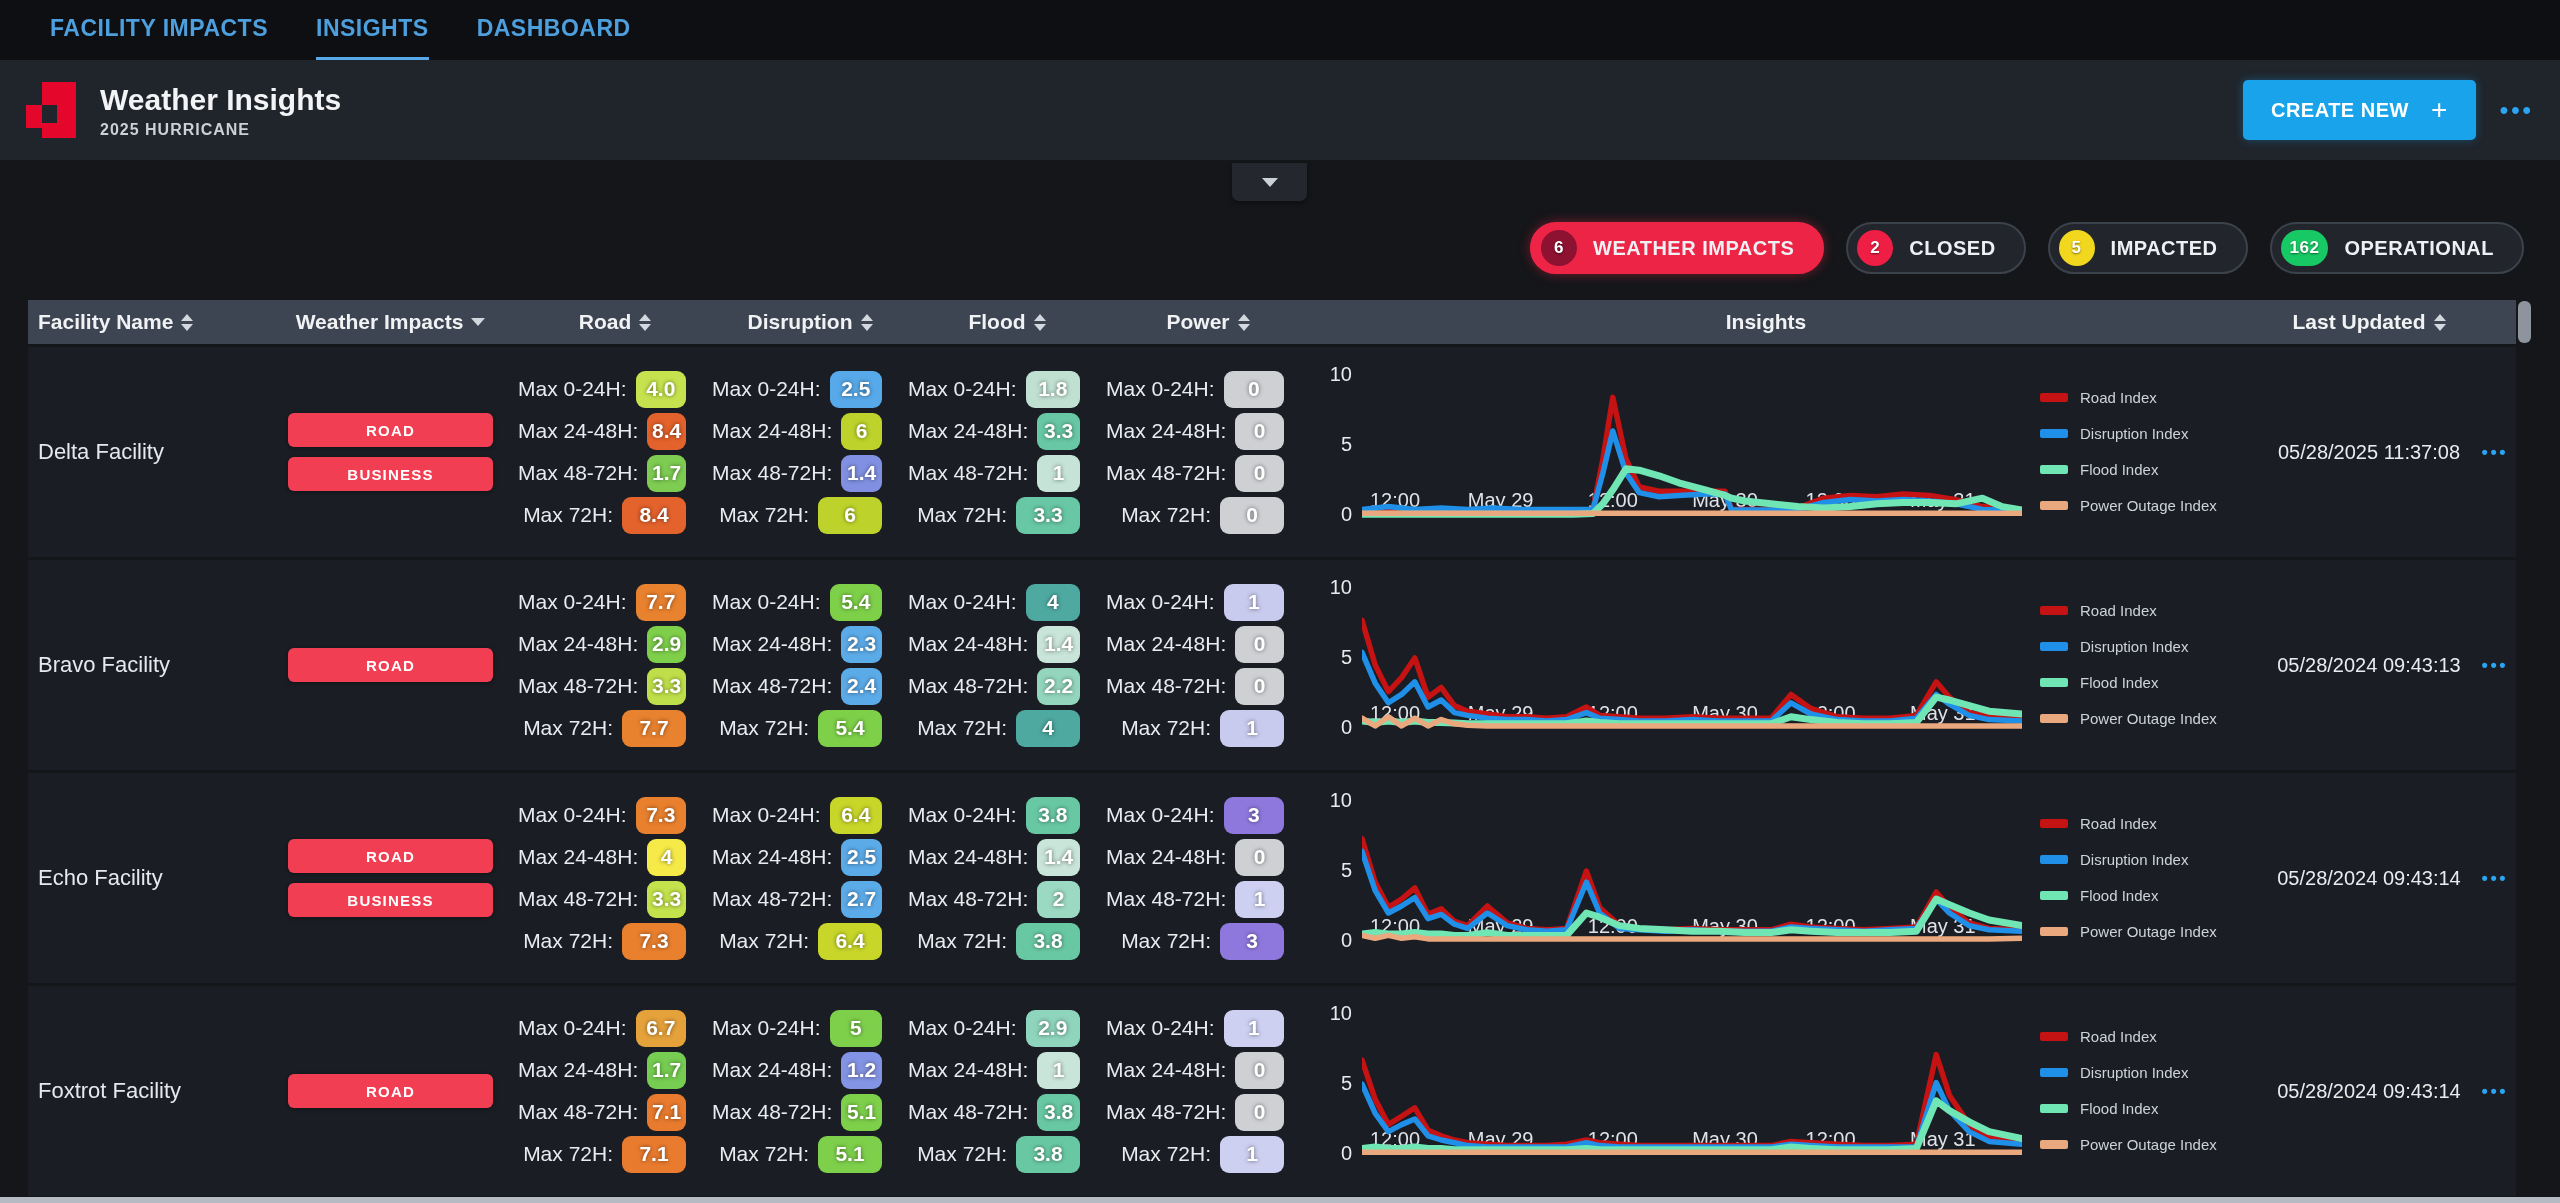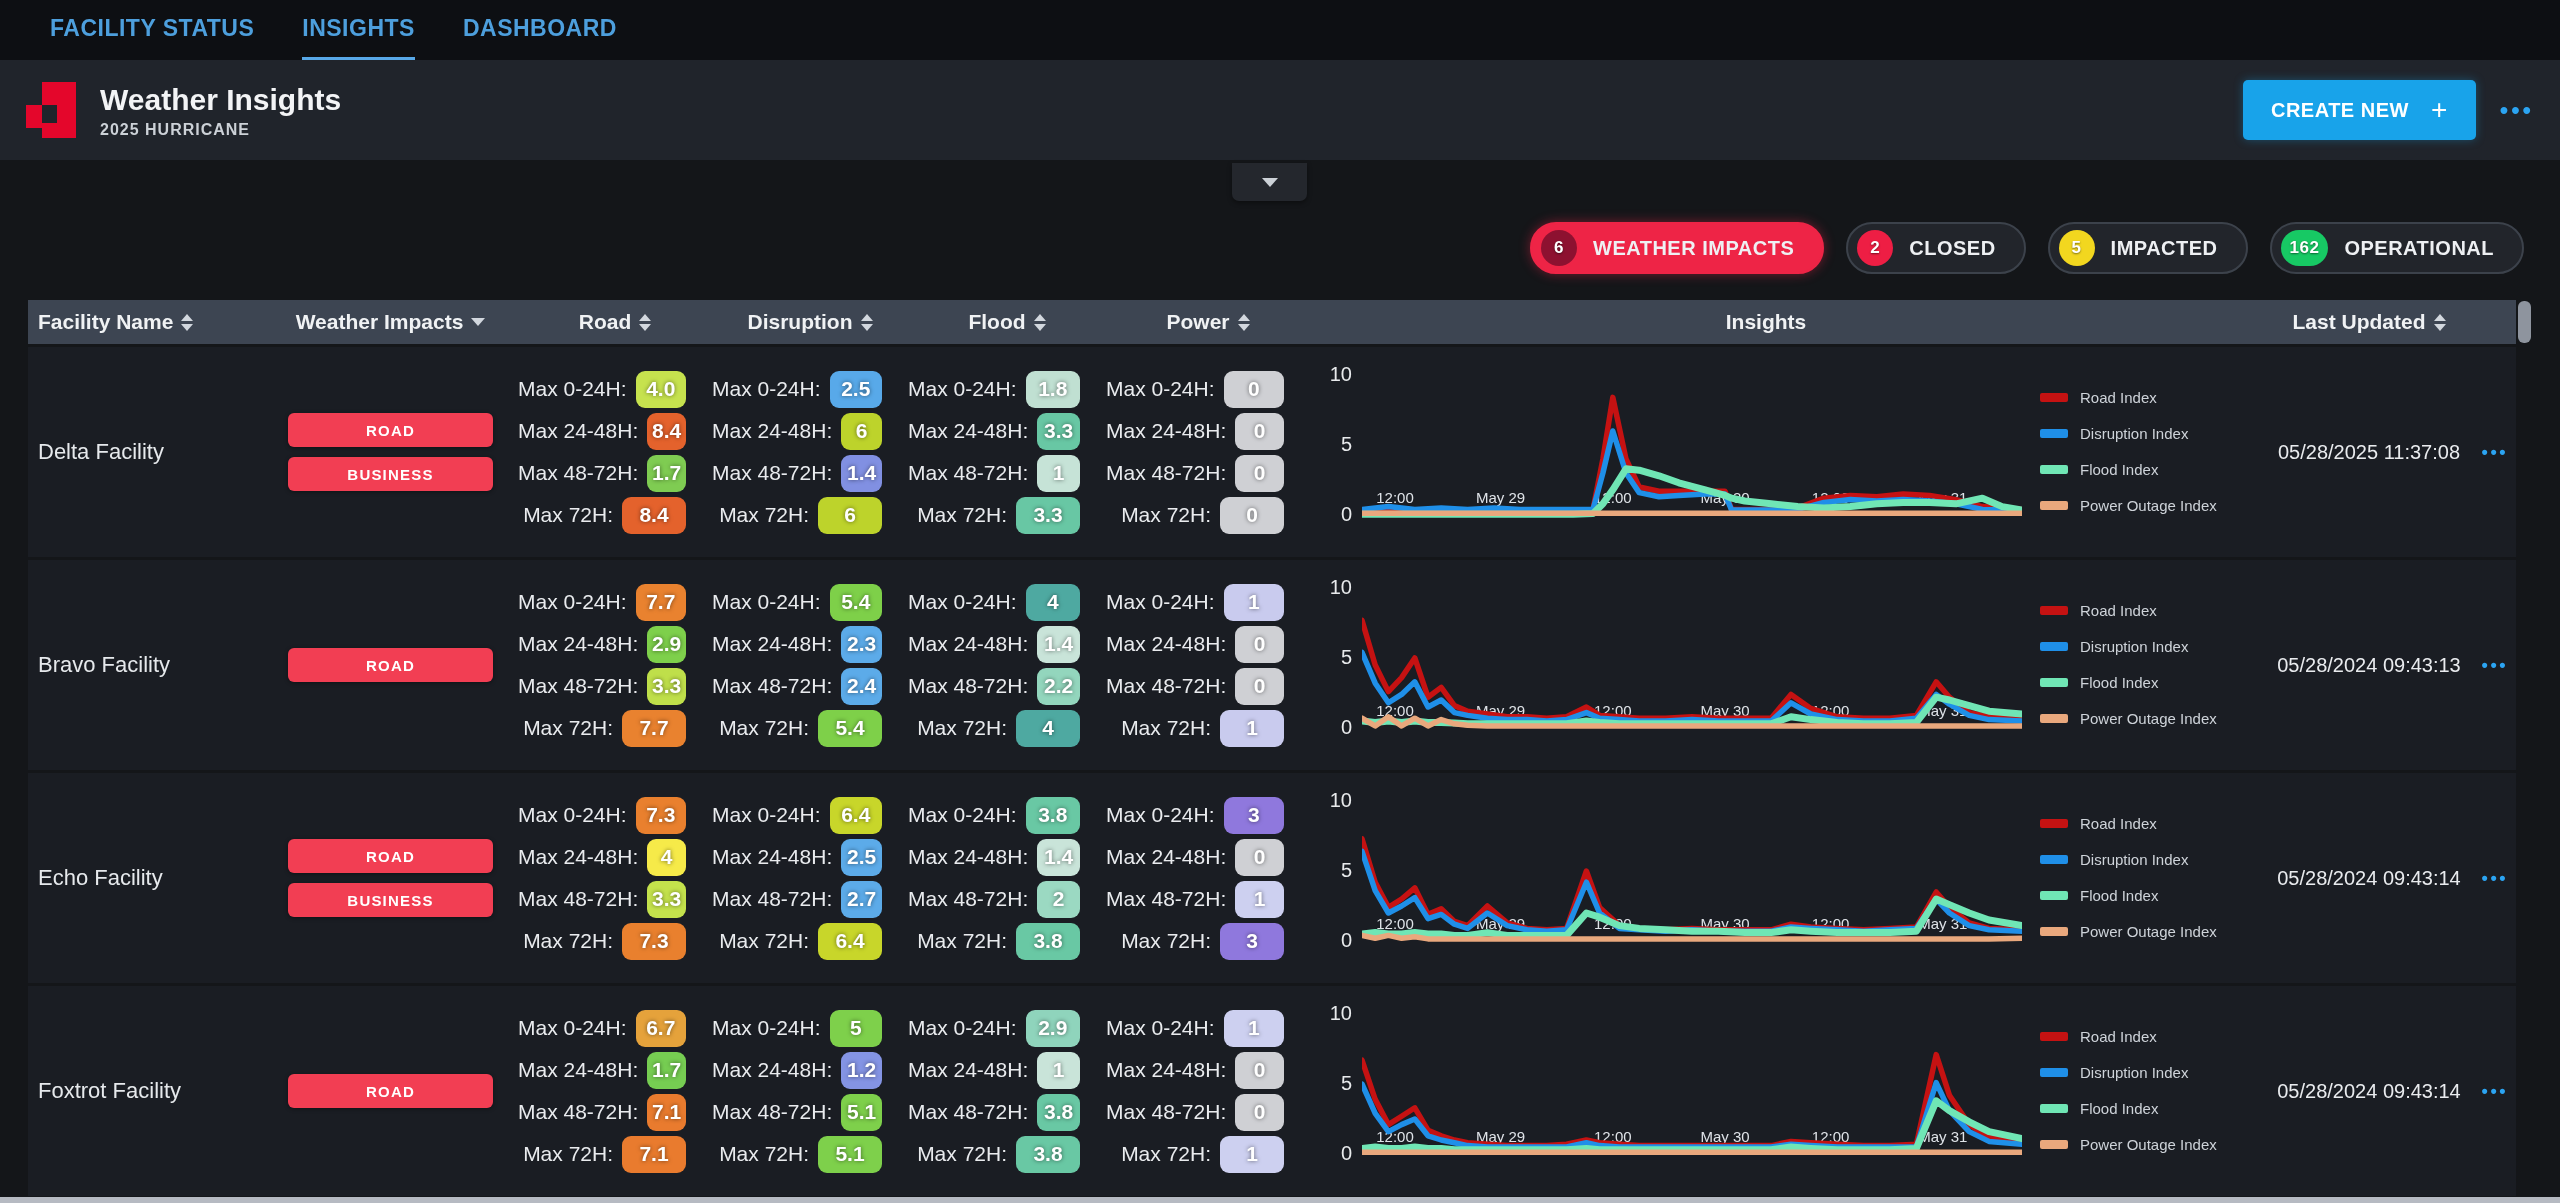--- a/index.html
+++ b/index.html
@@ -79,21 +79,21 @@
   .c-metric { display:flex; flex-direction:column; justify-content:center; gap:5px;
     padding-right:26px; }
   .m-line { display:flex; align-items:center; justify-content:flex-end; gap:9px; }
   .m-label { font-size:21px; color:#e9ebee; white-space:nowrap; }
   .chip { width:64px; height:37px; border-radius:9px; display:flex; align-items:center;
     justify-content:center; font-size:21px; font-weight:bold; color:#fff;
     text-shadow:0 0 4px rgba(0,0,0,.55); }
 
   .c-chart { width:730px; position:relative; }
   .ytick { position:absolute; left:0; width:42px; text-align:right; font-size:20px; color:#e8eaec; }
-  .xtick { position:absolute; top:142px; transform:translateX(-50%); font-size:15px;
+  .xtick { position:absolute; top:142px; transform:translateX(-50%); font-size:20px;
     color:#dfe3e8; white-space:nowrap; }
   .c-chart svg { position:absolute; left:52px; top:16px; }
 
   .c-legend { width:182px; display:flex; flex-direction:column; padding-top:42px; }
   .lg-item { display:flex; align-items:center; gap:12px; margin-bottom:19px; }
   .lg-dash { width:28px; height:9px; border-radius:2px; flex:0 0 auto; }
   .lg-label { font-size:15px; color:#ced3d9; white-space:nowrap; }
 
   .c-updated { width:294px; display:flex; align-items:center; justify-content:center;
     font-size:20px; color:#e9ebee; position:relative; }
@@ -101,21 +101,21 @@
     color:#2ba4f2; font-size:18px; font-weight:bold; letter-spacing:2.5px; cursor:pointer; }
 
   .vscroll { position:absolute; left:2518px; top:301px; width:13px; height:42px;
     background:#8e949e; border-radius:6px; }
   .hscroll { position:absolute; left:0; bottom:0; width:100%; height:6px; background:#b6bac2; }
 </style>
 </head>
 <body>
 
 <nav class="topnav">
-  <div class="tab">FACILITY STATUS</div>
+  <div class="tab">FACILITY IMPACTS</div>
   <div class="tab active">INSIGHTS</div>
   <div class="tab">DASHBOARD</div>
 </nav>
 
 <header class="appbar">
   <div class="logo">
     <div class="big"></div>
       <div class="small"></div>
       <div class="notch"></div>
   </div>

